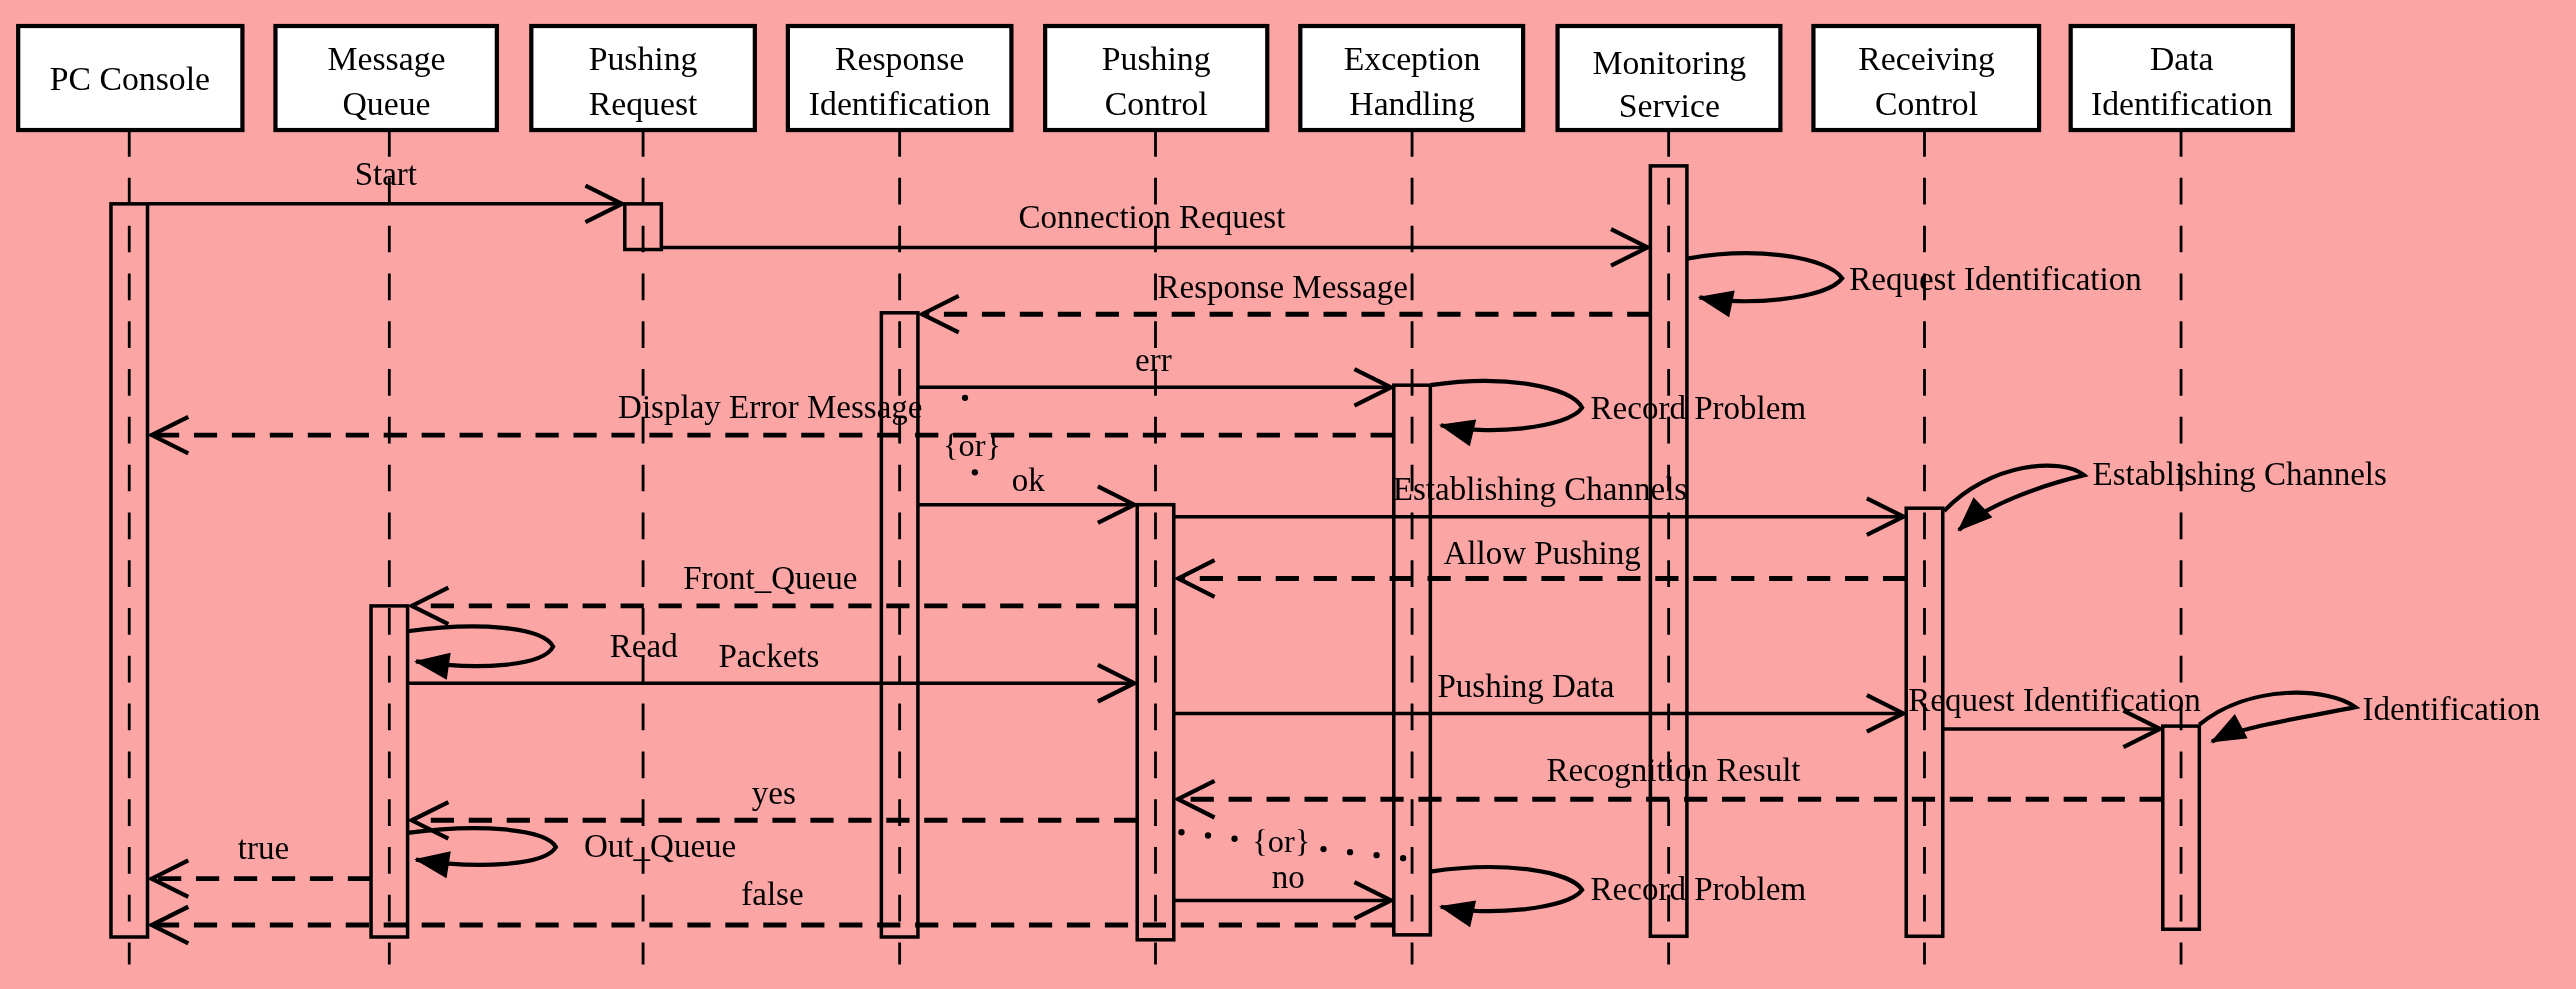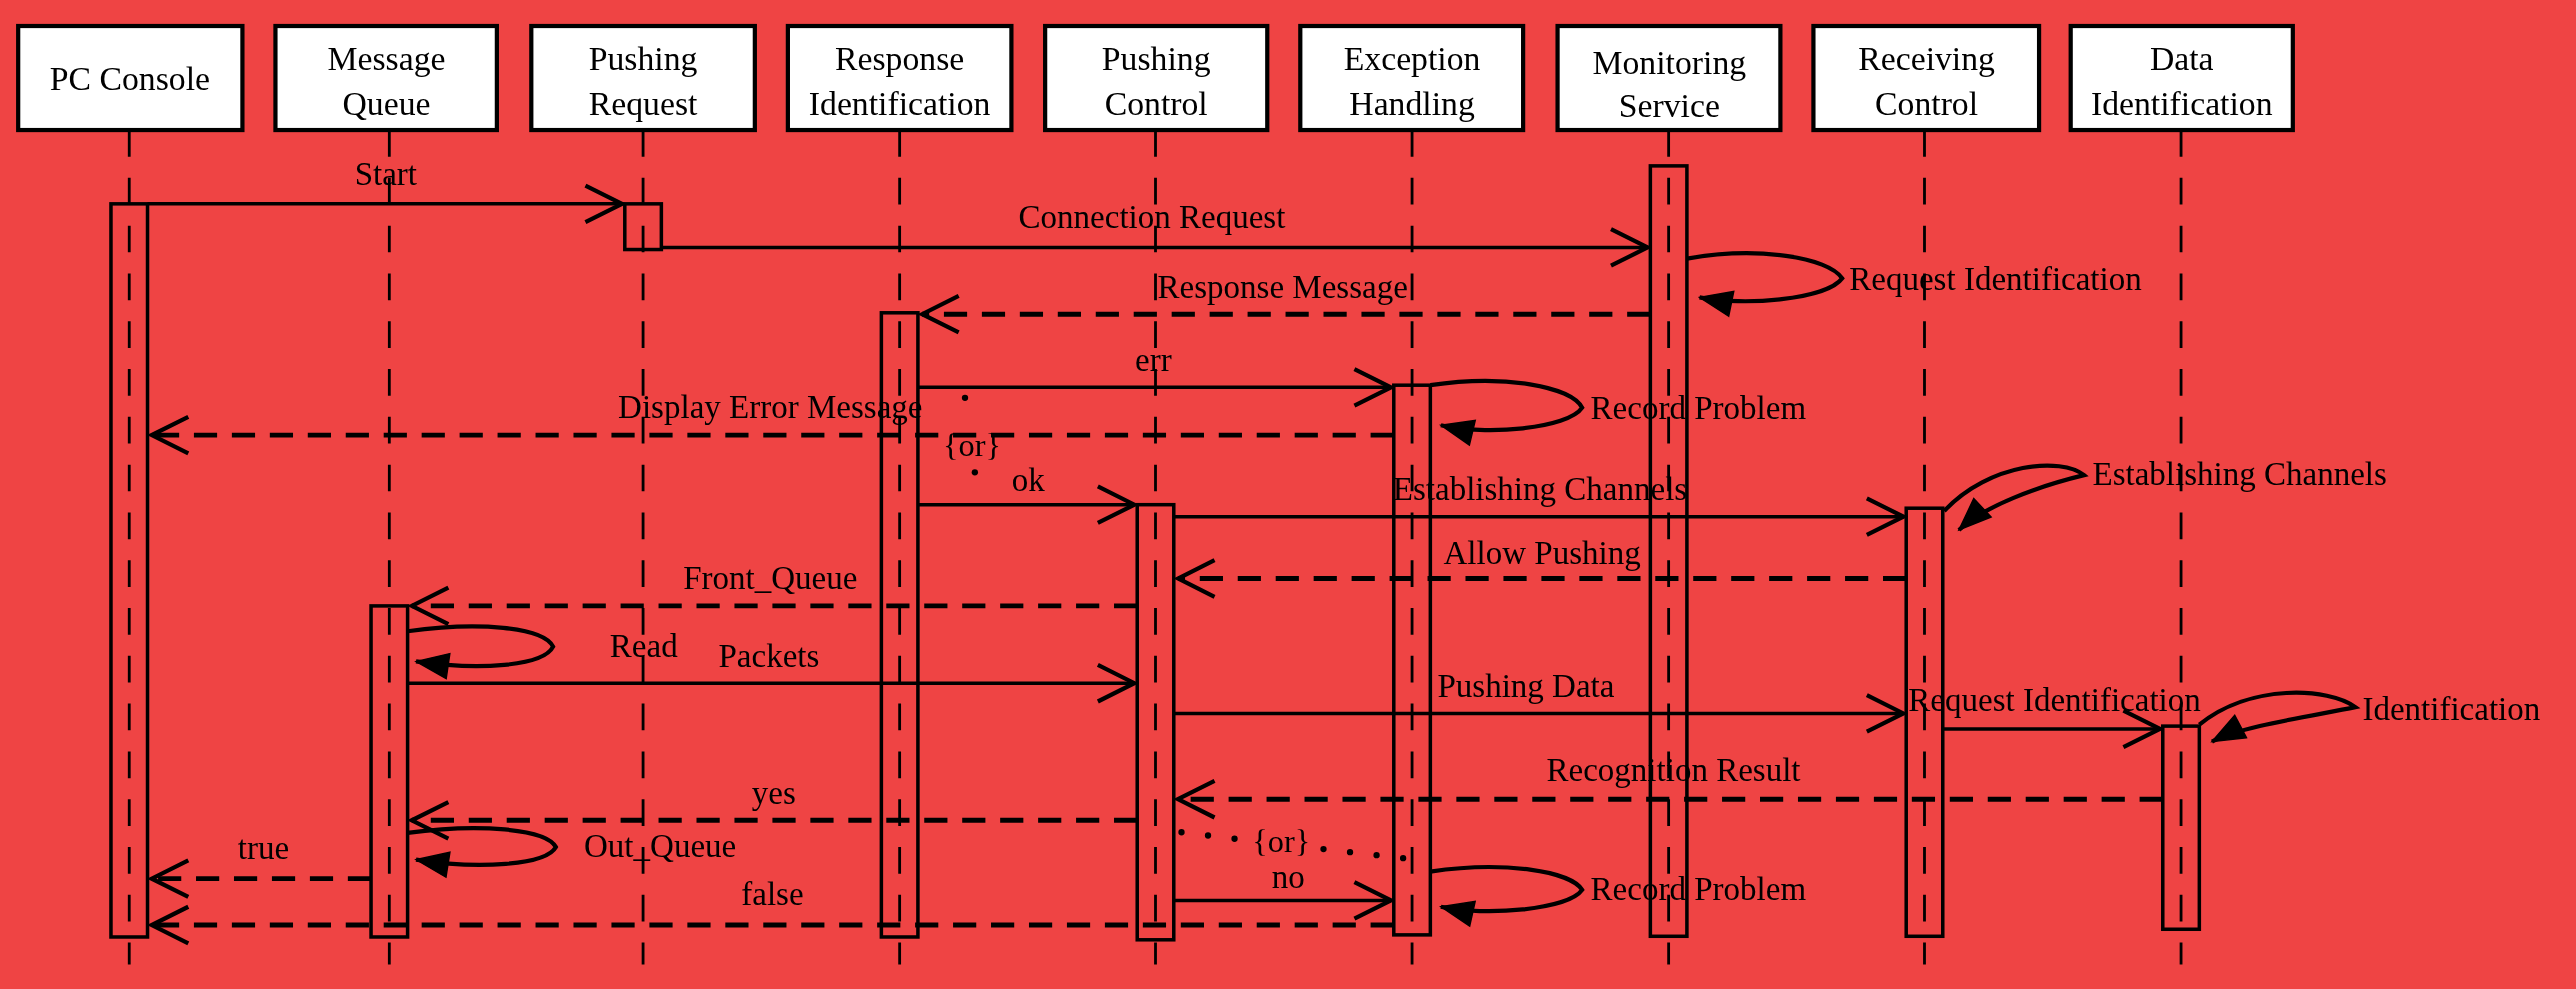--- a/index.html
+++ b/index.html
@@ -1,20 +1,20 @@
 <!DOCTYPE html>
 <html style="font-size:11.3px"><head>
 <meta charset="utf-8">
 <style>
   html, body { margin: 0; padding: 0; background: #ffffff; }
   .stage {
     position: relative;
     width: 2576px;
     height: 989px;
-    background: #ef4444;
+    background: #fca5a5;
     font-family: "Liberation Serif", serif;
     overflow: hidden;
   }
   svg { display: block; }
   .box        { fill: #ffffff; stroke: #000000; stroke-width: 6; }
   .lifeline   { stroke: #000000; stroke-width: 4; stroke-dasharray: 38 30; fill: none; }
   .activation { fill: none; stroke: #000000; stroke-width: 5; }
   .msg        { stroke: #000000; stroke-width: 5; fill: none; }
   .ret        { stroke: #000000; stroke-width: 7; stroke-dasharray: 33 21; fill: none; }
   .loop       { stroke: #000000; stroke-width: 6; fill: none; }

